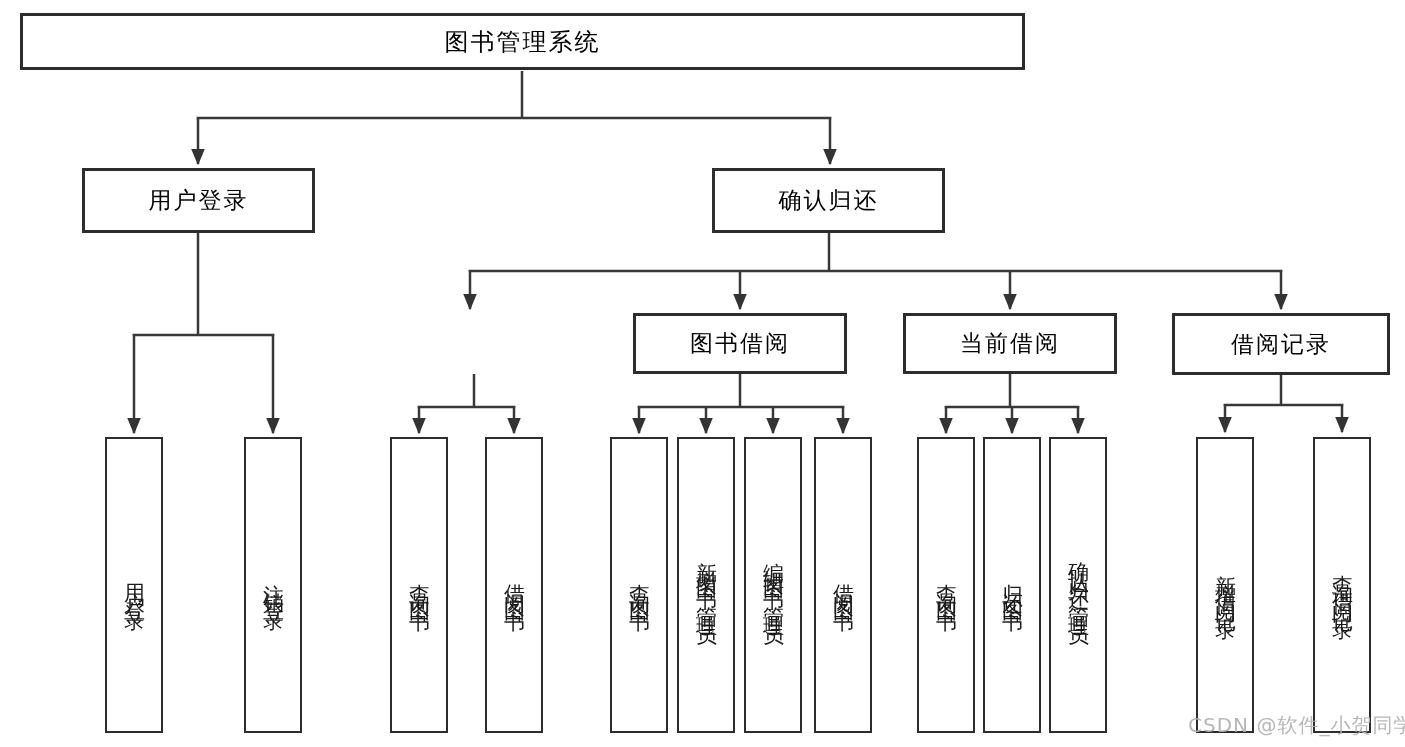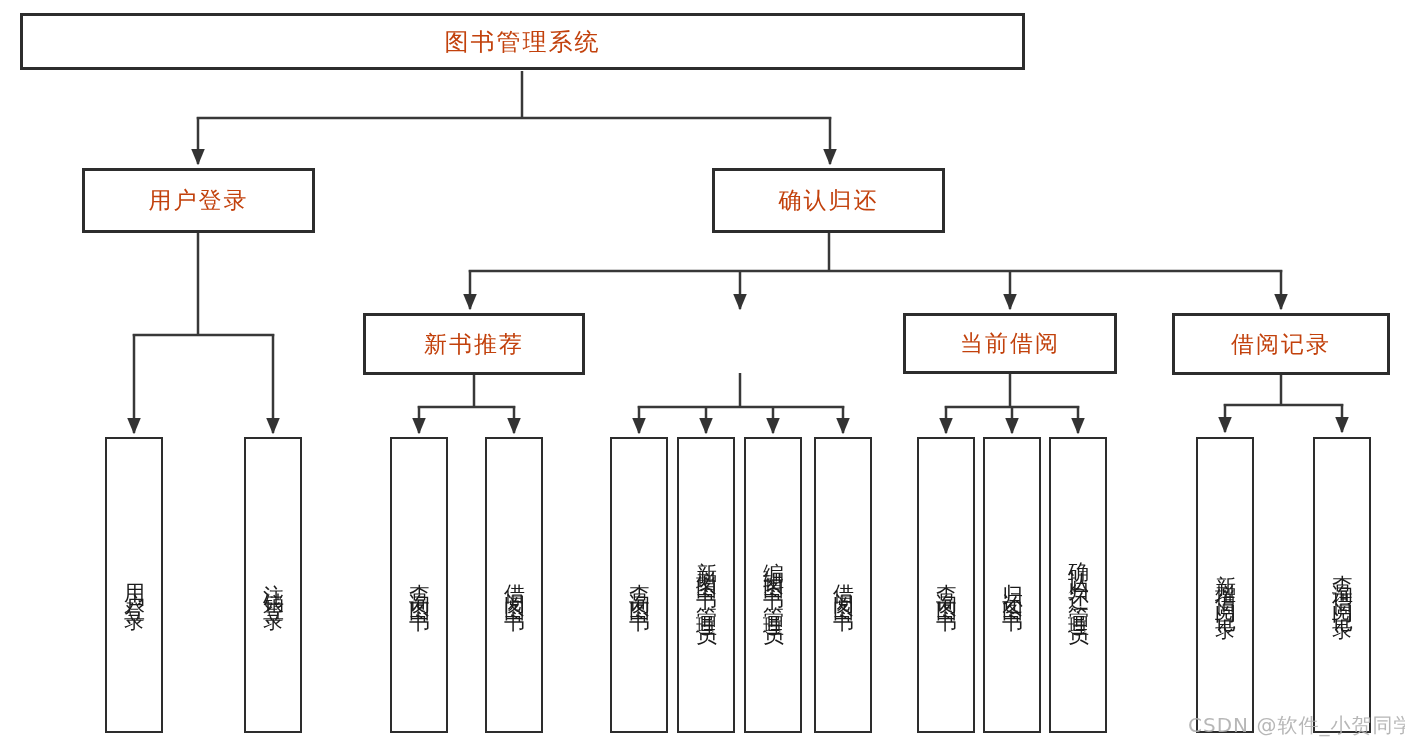--- a/index.html
+++ b/index.html
@@ -18,21 +18,21 @@
     z-index: 0;
   }
   .hbox {
     position: absolute;
     box-sizing: border-box;
     background: #ffffff;
     border: 3px solid #2d2d2d;
     display: flex;
     align-items: center;
     justify-content: center;
-    color: #c2410c;
+    color: #000000;
     font-size: 23px;
     letter-spacing: 2px;
     z-index: 1;
     white-space: nowrap;
   }
   .hbox.title { font-size: 24px; }
   .vbox {
     position: absolute;
     box-sizing: border-box;
     background: #ffffff;
@@ -116,21 +116,21 @@
       <path d="M1225,404 V432" marker-end="url(#arrow)"></path>
       <path d="M1342,404 V432" marker-end="url(#arrow)"></path>
     </g>
   </svg>
 
   <div class="hbox title" style="left:20px; top:13px; width:1005px; height:57px;">图书管理系统</div>
 
   <div class="hbox" style="left:82px; top:168px; width:233px; height:65px;">用户登录</div>
   <div class="hbox" style="left:712px; top:168px; width:233px; height:65px;">确认归还</div>
 
-  <div class="hbox" style="left:363px; top:313px; width:222px; height:62px;">新书推荐</div>
+  <div class="hbox" style="left:633px; top:313px; width:214px; height:61px;">图书借阅</div>
   <div class="hbox" style="left:1172px; top:313px; width:218px; height:62px;">借阅记录</div>
   <div class="hbox" style="left:903px; top:313px; width:214px; height:61px;">当前借阅</div>
 
   <div class="vbox" style="left:105px;">用户登录</div>
   <div class="vbox" style="left:244px;">注销登录</div>
 
   <div class="vbox" style="left:390px;">查询图书</div>
   <div class="vbox" style="left:485px;">借阅图书</div>
 
   <div class="vbox" style="left:610px;">查询图书</div>

